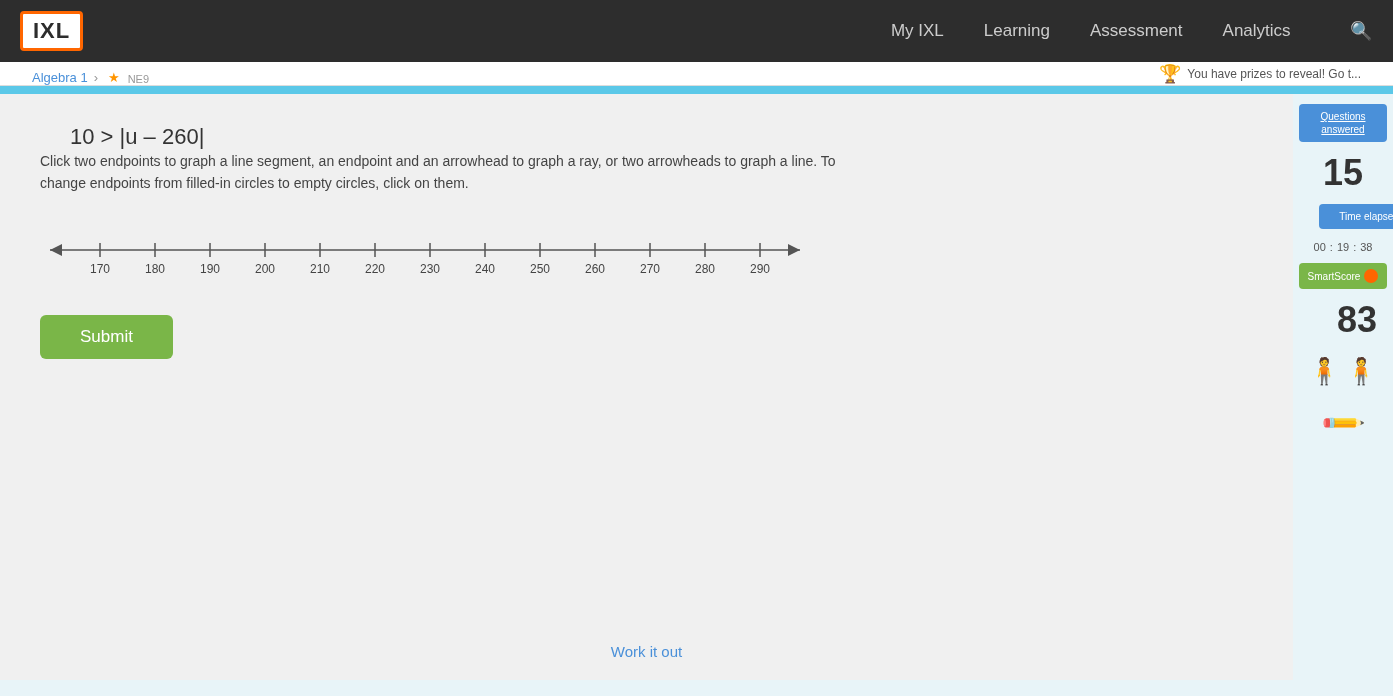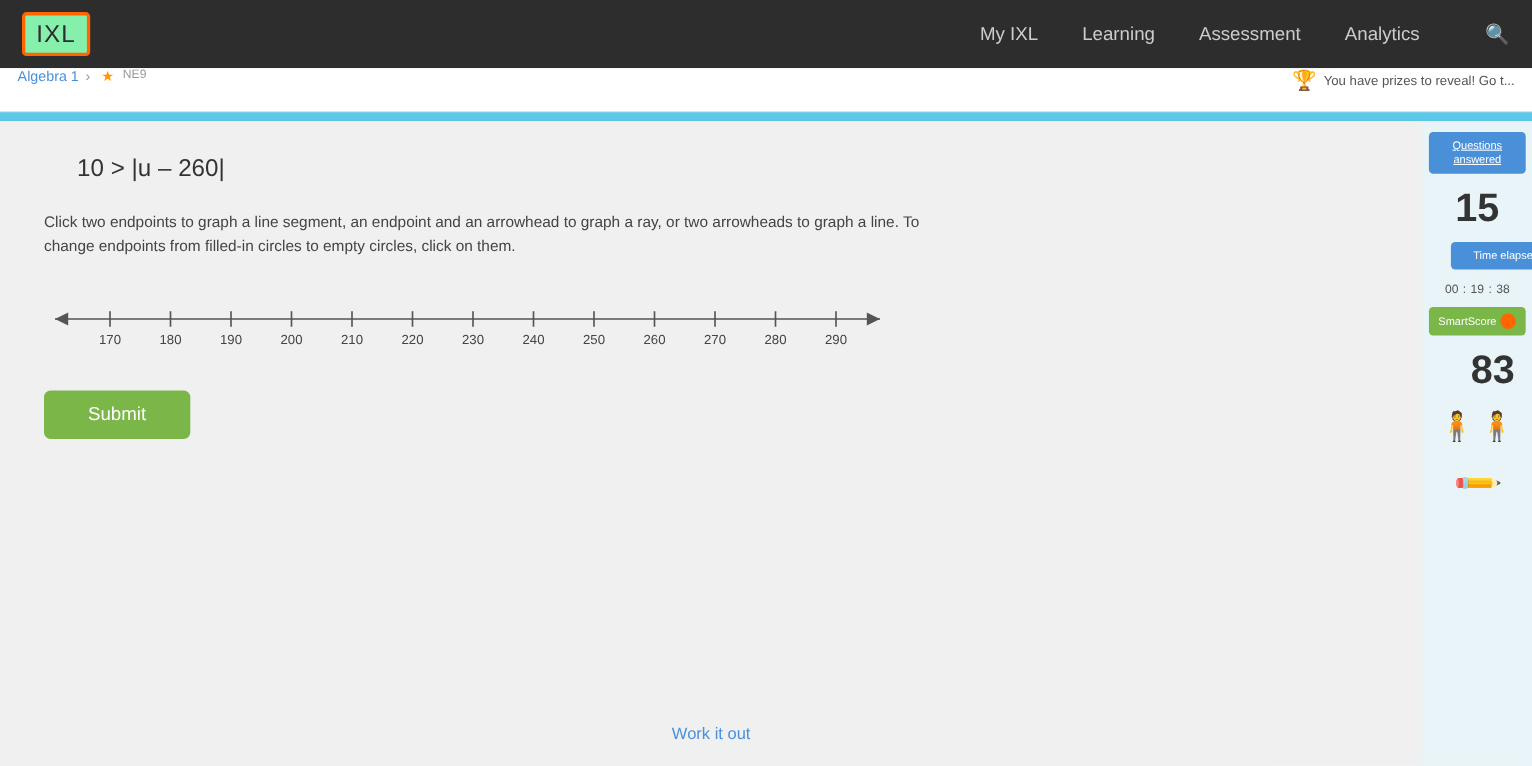--- a/index.html
+++ b/index.html
@@ -8,45 +8,45 @@
     
     .top-nav {
       background: #2d2d2d;
       height: 62px;
       display: flex;
       align-items: center;
       padding: 0 20px;
       gap: 30px;
     }
     .ixl-logo {
-      background: #86efac;
+      background: #ffffff;
       color: #2d2d2d;
-      font-weight: 400;
+      font-weight: 700;
       font-size: 22px;
       padding: 4px 10px;
       border-radius: 4px;
       border: 3px solid #ff6600;
       letter-spacing: 1px;
     }
     .nav-links { display: flex; gap: 40px; margin-left: auto; align-items: center; }
     .nav-link {
       color: #ccc;
       text-decoration: none;
       font-size: 17px;
       cursor: pointer;
     }
     .search-icon-nav { color: #ccc; font-size: 18px; cursor: pointer; margin-left: 20px; }
 
     
     .breadcrumb-bar {
       background: white;
-      height: 40px;
-      display: flex;
-      align-items: flex-start;
-      padding: 0 16px;
+      height: 24px;
+      display: flex;
+      align-items: flex-end;
+      padding: 0 32px;
       border-bottom: 1px solid #ddd;
       font-size: 13px;
       color: #555;
     }
     .breadcrumb-bar a { color: #4a90d9; text-decoration: none; }
     .breadcrumb-separator { margin: 0 6px; color: #999; }
     .star-icon { color: #ff9500; margin: 0 4px; }
     .skill-name { color: #555; }
     .skill-code { color: #999; font-size: 11px; margin-left: 4px; }
     .prize-area { margin-left: auto; display: flex; align-items: center; gap: 6px; font-size: 12px; color: #555; }
@@ -76,21 +76,20 @@
     .problem-title {
       font-size: 18px;
       color: #333;
       margin-bottom: 20px;
     }
     .problem-title em { font-style: italic; font-weight: bold; }
 
     .equation {
       font-size: 22px;
       color: #333;
-      margin-bottom: 24px;
       margin-left: 30px;
     }
 
     .instructions {
       font-size: 14px;
       color: #444;
       line-height: 1.6;
       margin-bottom: 30px;
       max-width: 820px;
     }

